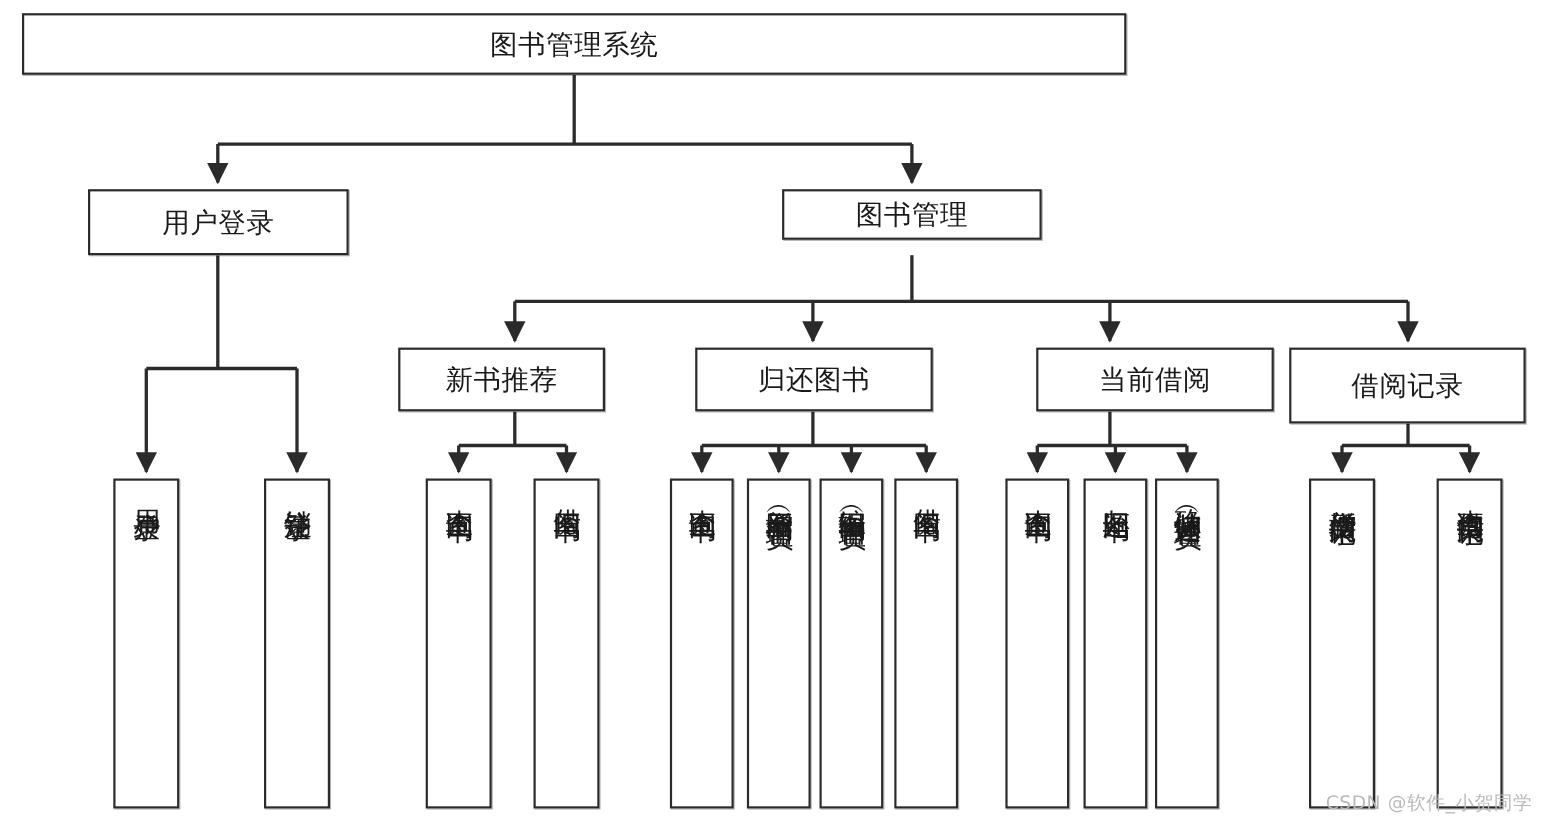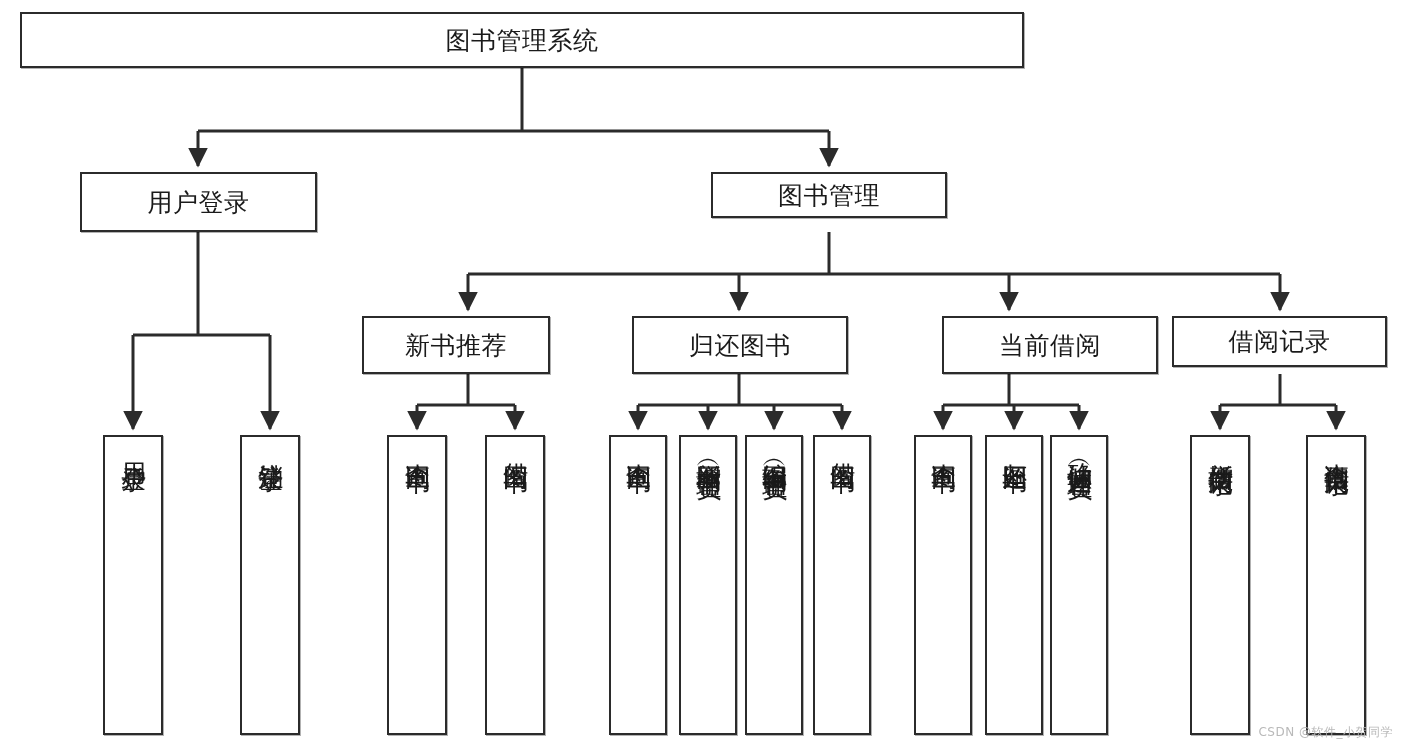--- a/index.html
+++ b/index.html
@@ -54,21 +54,21 @@
     text-orientation: upright;
     font-size: 25px;
     line-height: 1.06;
     letter-spacing: 2px;
     white-space: nowrap;
   }
   #watermark {
     position: absolute;
     right: 12px;
     bottom: 6px;
-    font-size: 12px;
+    font-size: 17px;
     color: #b9b9b9;
     white-space: nowrap;
     letter-spacing: 0.5px;
   }
 </style>
 </head>
 <body>
 
 <div id="canvas">
 
@@ -134,21 +134,21 @@
       </div>
       <div class="node h" style="left: 362px; top: 316px; width: 188px; height: 58px;">
         <span class="lbl">新书推荐</span>
       </div>
       <div class="node h" style="left: 632px; top: 316px; width: 216px; height: 58px;">
         <span class="lbl">归还图书</span>
       </div>
       <div class="node h" style="left: 902px; top: 316px; width: 216px; height: 58px; margin-left: 40px;">
         <span class="lbl">当前借阅</span>
       </div>
-      <div class="node h" style="left: 1172px; top: 316px; width: 215px; height: 51px;">
+      <div class="node h" style="left: 1172px; top: 316px; width: 215px; height: 69px;">
         <span class="lbl">借阅记录</span>
       </div>
       <div class="node v" style="left: 103px; top: 435px; width: 60px; height: 300px;">
         <span class="lbl">用户登录</span>
       </div>
       <div class="node v" style="left: 240px; top: 435px; width: 60px; height: 300px;">
         <span class="lbl">注销登录</span>
       </div>
       <div class="node v" style="left: 387px; top: 435px; width: 60px; height: 300px;">
         <span class="lbl">查询图书</span>

